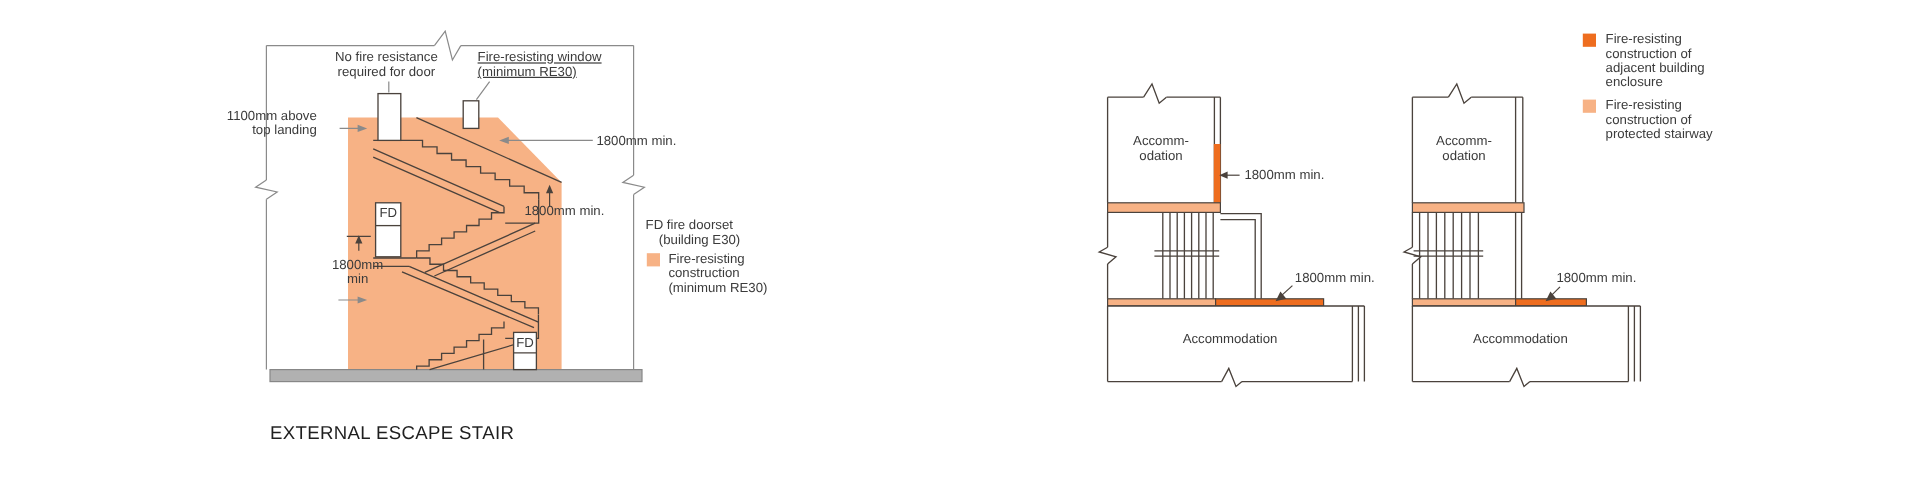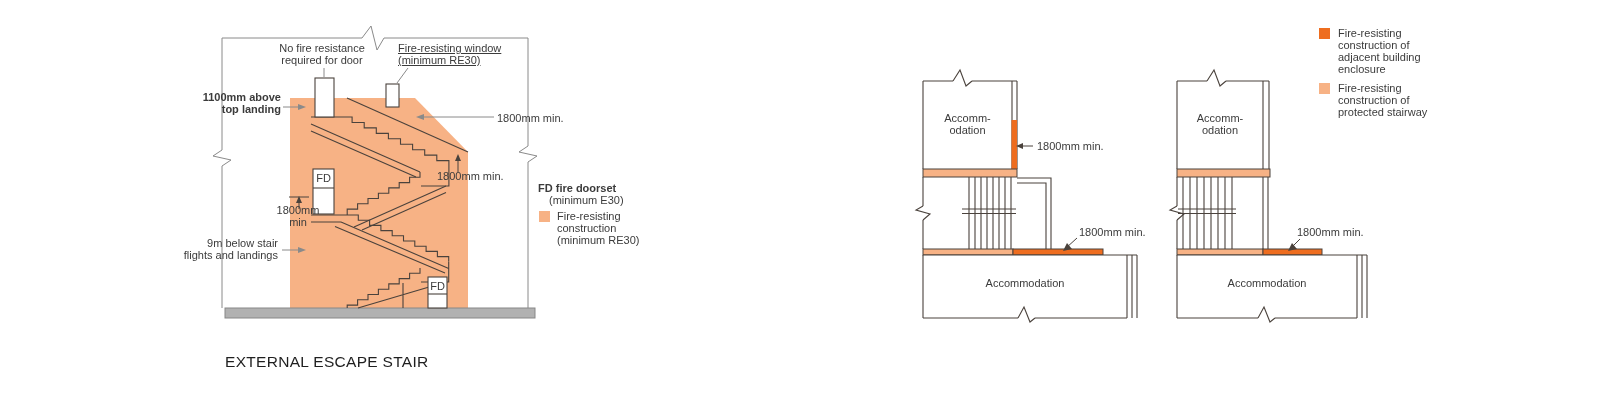--- a/index.html
+++ b/index.html
@@ -113,33 +113,31 @@
       <path class="sline" d="M1258 318 L1264 307 L1270 322 L1275 318"></path>
       <path class="dline" d="M1291 248 L1300 239"></path>
       <polygon points="1288,251 1297,249 1292,243" fill="#4a423c"></polygon>
     </g>
   </svg>
 
   <div class="lbl ctr" style="left:252px;top:42px;width:140px;">No fire resistance
 required for door</div>
   <div class="lbl" style="left:398px;top:42px;width:130px;text-decoration:underline;">Fire-resisting window
 (minimum RE30)</div>
-  <div class="lbl rgt" style="left:151px;top:91px;width:130px;font-weight:bold;">1100mm above
+  <div class="lbl rgt" style="left:134px;top:91px;width:130px;">1100mm above
 top landing</div>
   <div class="lbl" style="left:497px;top:112px;">1800mm min.</div>
   <div class="lbl" style="left:437px;top:170px;">1800mm min.</div>
-  <div class="lbl ctr" style="left:258px;top:204px;width:80px;">1800mm
+  <div class="lbl ctr" style="left:258px;top:215px;width:80px;">1800mm
 min</div>
-  <div class="lbl rgt" style="left:138px;top:237px;width:140px;">9m below stair
-flights and landings</div>
   <div class="lbl ctr" style="left:313px;top:172px;width:21px;">FD</div>
   <div class="lbl ctr" style="left:428px;top:280px;width:19px;">FD</div>
 
-  <div class="lbl" style="left:538px;top:182px;font-weight:bold;">FD fire doorset</div>
-  <div class="lbl" style="left:549px;top:194px;">(minimum E30)</div>
+  <div class="lbl" style="left:538px;top:182px;">FD fire doorset</div>
+  <div class="lbl" style="left:549px;top:194px;">(building E30)</div>
   <div class="sw sw-light" style="left:539px;top:211px;"></div>
   <div class="lbl" style="left:557px;top:210px;">Fire-resisting
 construction
 (minimum RE30)</div>
 
   <div class="caption" style="left:225px;top:353px;text-align:center;">EXTERNAL ESCAPE STAIR</div>
 
   <div class="lbl ctr" style="left:923px;top:112px;width:89px;">Accomm-
 odation</div>
   <div class="lbl ctr" style="left:923px;top:277px;width:204px;">Accommodation</div>

